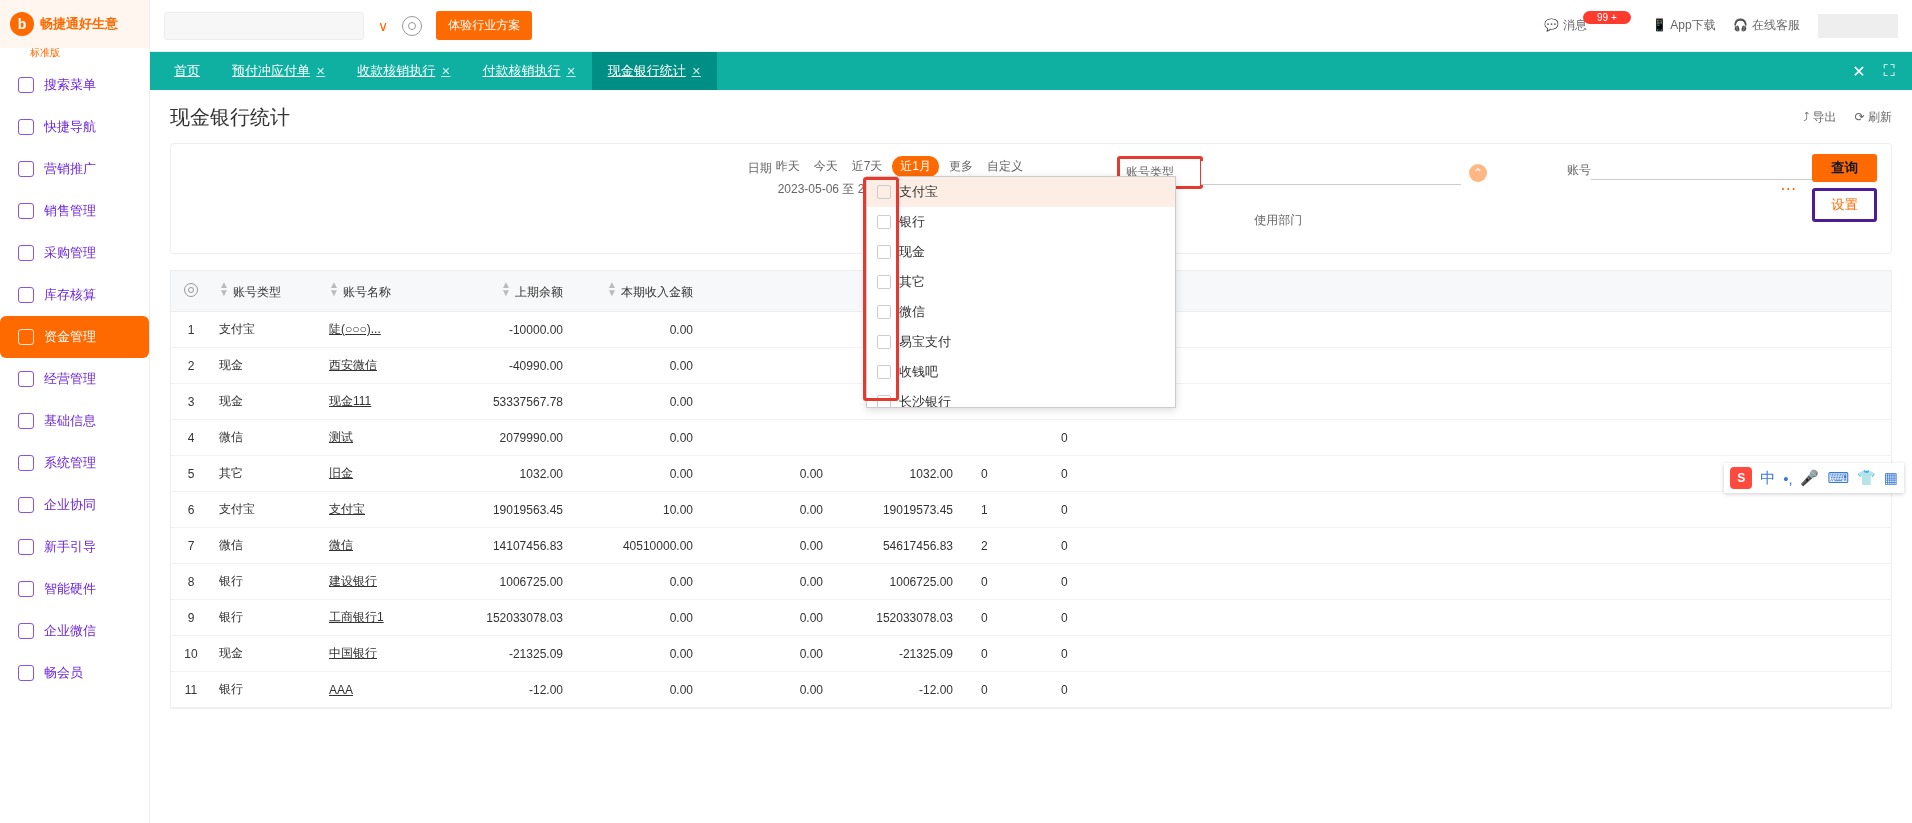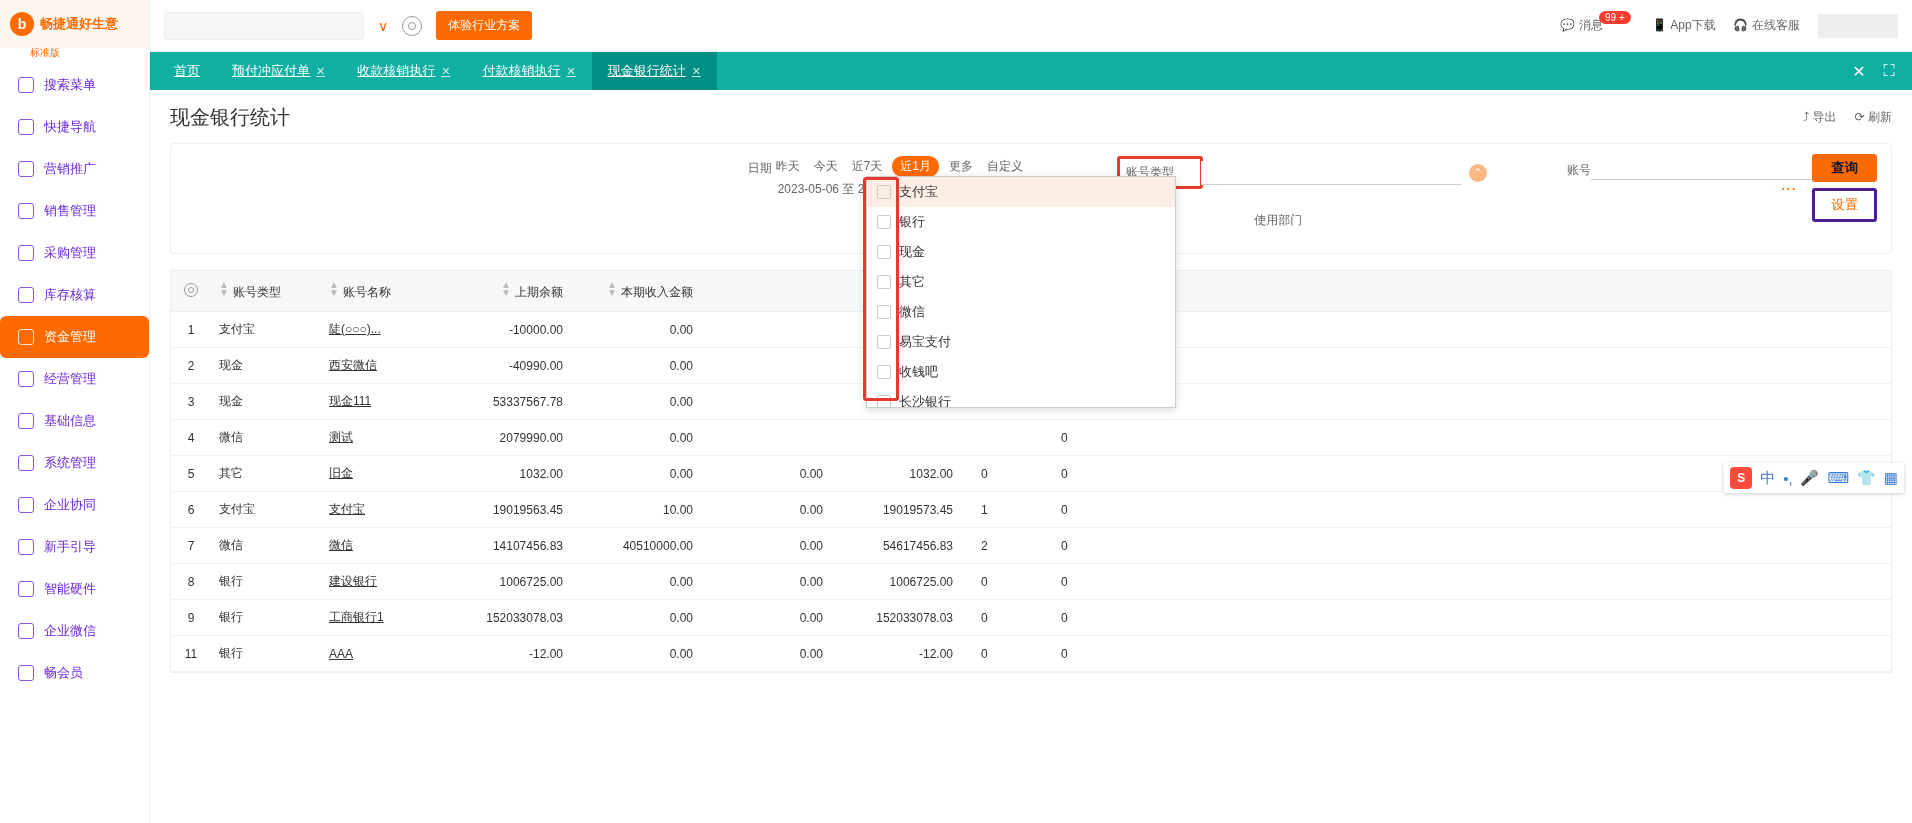--- a/index.html
+++ b/index.html
@@ -19,21 +19,21 @@
     
     
     .main { flex: 1; display: flex; flex-direction: column; }
     .topbar { height: 52px; display:flex; align-items:center; padding: 0 14px; border-bottom:1px solid #eee; }
     .org-box { color:#999; border:1px solid #eee; padding:4px 20px; background:#f7f7f7; border-radius:3px; min-width:200px; height:28px;}
     .topbar .chev { color:#ff6a00; margin:0 14px; font-size:14px;}
     .gear { width:20px;height:20px;border:1.5px solid #999;border-radius:50%;margin-right:14px; position:relative;}
     .gear:after{content:"";position:absolute;width:6px;height:6px;border:1.5px solid #999;border-radius:50%;left:5px;top:5px;}
     .btn-orange { background:#ff6a00; color:#fff; border:none; padding:6px 12px; border-radius:3px; font-size:12px; cursor:pointer;}
     .topbar-right { margin-left:auto; display:flex; align-items:center; gap:18px; color:#666; font-size:12px;}
-    .badge { background:#ff3b30; color:#fff; border-radius:10px; padding:1px 6px; font-size:10px; position:relative; top:-8px; left:-4px;}
+    .badge { background:#ff3b30; color:#fff; border-radius:10px; padding:1px 14px; font-size:10px; position:relative; top:-8px; left:-4px;}
     .pixblur{ width:80px;height:24px;background:#eee;}
     
     
     .tabs { background:#0fb0a2; color:#fff; display:flex; align-items:center; height:38px; padding:0 8px;}
     .tab { padding:0 16px; height:38px; display:flex; align-items:center; font-size:13px; cursor:pointer; position:relative;text-decoration:underline;}
     .tab.active { background:#008f84; }
     .tab .x { margin-left:6px; opacity:.8; font-size:11px;}
     .tabs-end { margin-left:auto; display:flex; align-items:center; }
     .tabs-end .x2{ width:30px; text-align:center; cursor:pointer; font-size:16px;}
     
@@ -409,20 +409,31 @@
                 <td class="col-type">银行</td>
                 <td class="col-name"><span class="link">工商银行1</span></td>
                 <td class="col-amt">152033078.03</td>
                 <td class="col-amt">0.00</td>
                 <td class="col-amt">0.00</td>
                 <td class="col-amt">152033078.03</td>
                 <td class="col-cnt">0</td>
                 <td class="col-cnt">0</td>
               </tr>
               <tr>
+                <td class="col-idx">10</td>
+                <td class="col-type">现金</td>
+                <td class="col-name"><span class="link">中国银行</span></td>
+                <td class="col-amt">-21325.09</td>
+                <td class="col-amt">0.00</td>
+                <td class="col-amt">0.00</td>
+                <td class="col-amt">-21325.09</td>
+                <td class="col-cnt">0</td>
+                <td class="col-cnt">0</td>
+              </tr>
+              <tr>
                 <td class="col-idx">11</td>
                 <td class="col-type">银行</td>
                 <td class="col-name"><span class="link">AAA</span></td>
                 <td class="col-amt">-12.00</td>
                 <td class="col-amt">0.00</td>
                 <td class="col-amt">0.00</td>
                 <td class="col-amt">-12.00</td>
                 <td class="col-cnt">0</td>
                 <td class="col-cnt">0</td>
               </tr>

